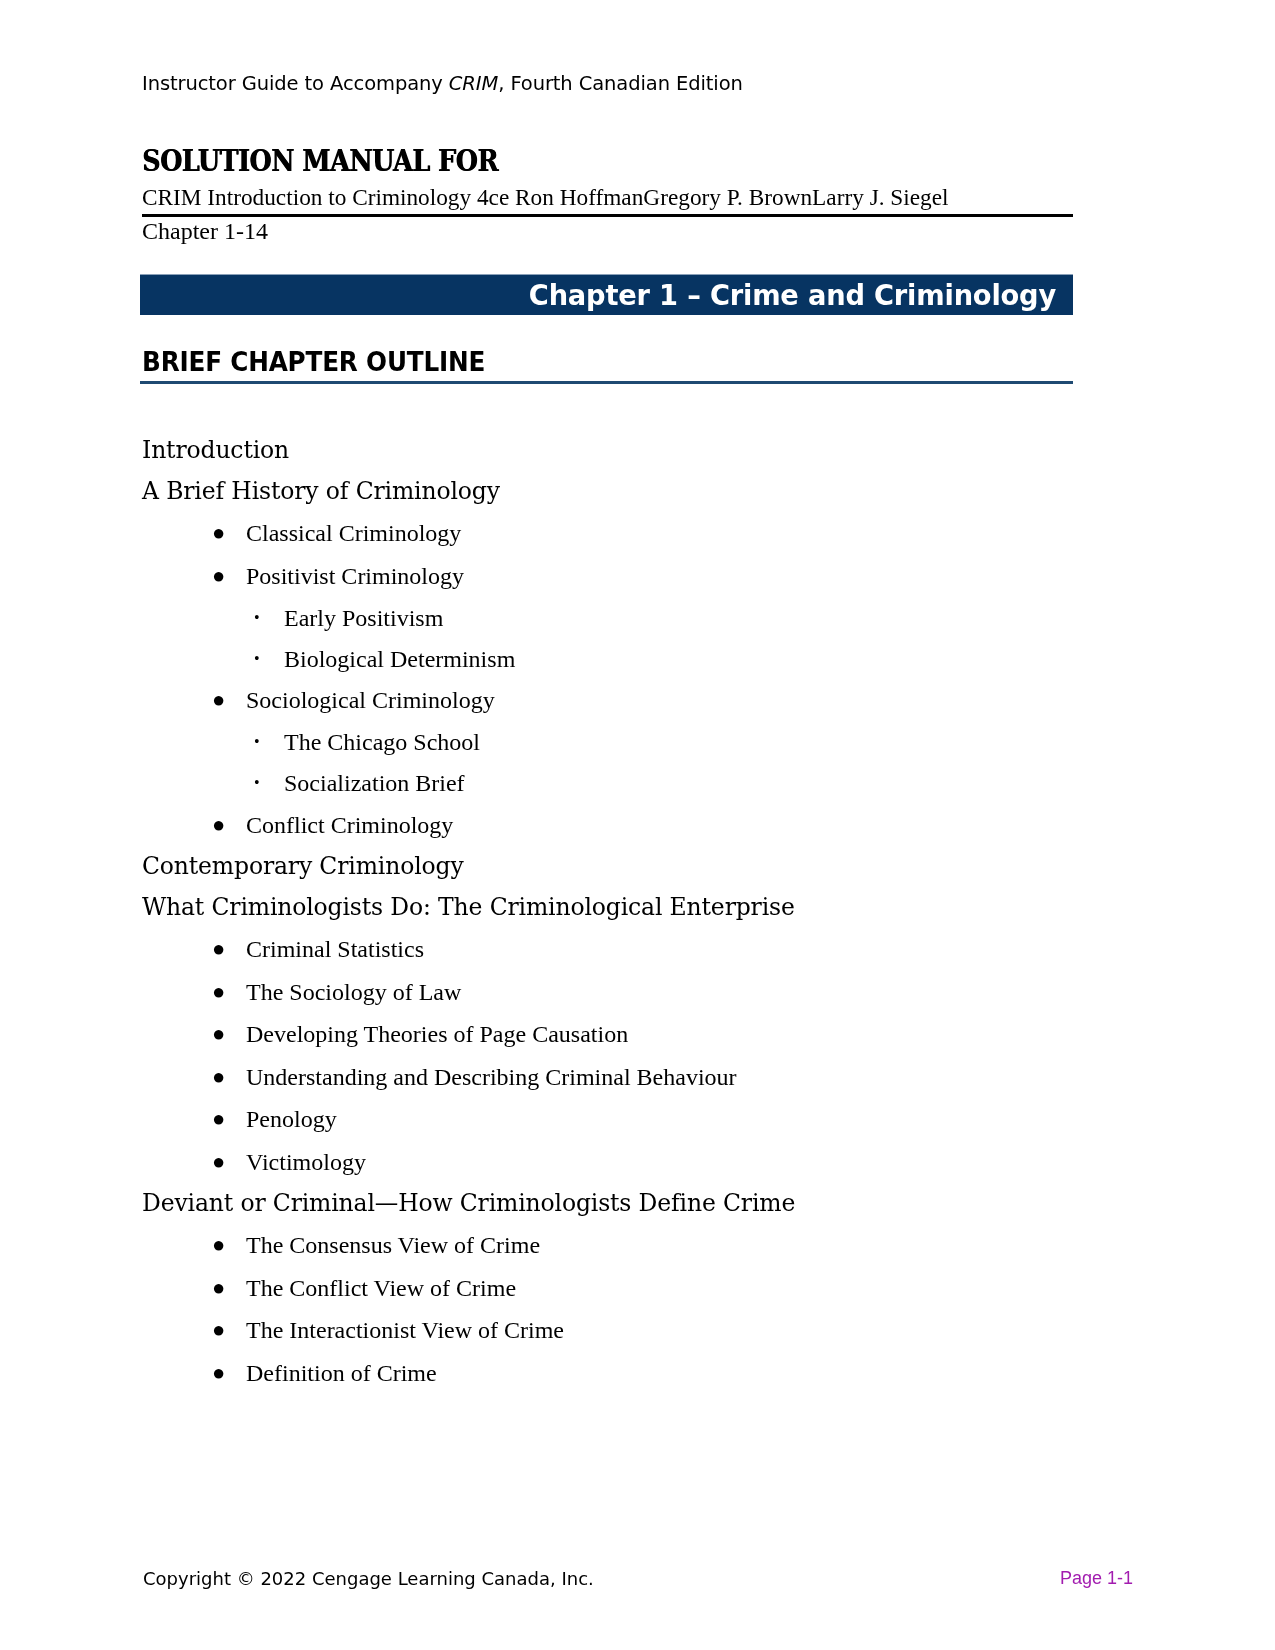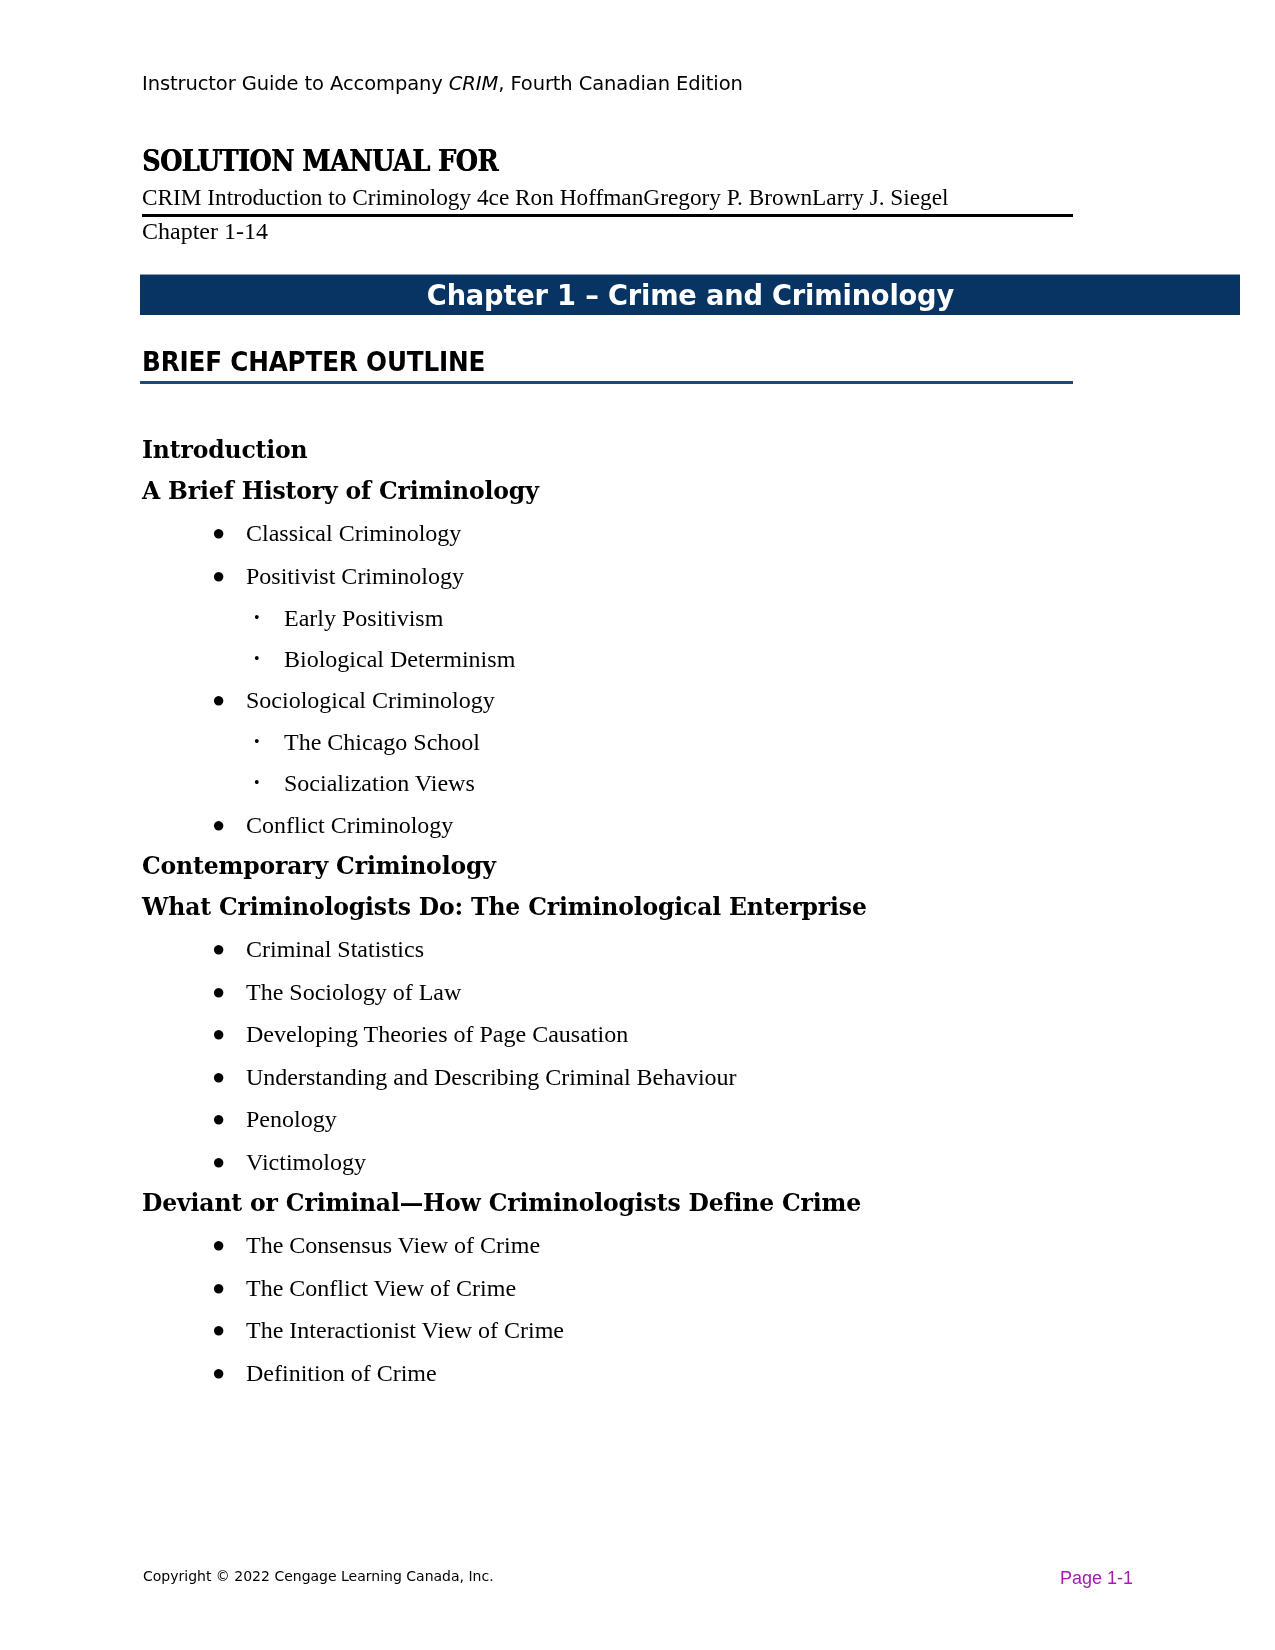--- a/index.html
+++ b/index.html
@@ -83,28 +83,28 @@
     font-size: 24px;
     color: #000;
     white-space: nowrap;
   }
 
   
   .chapter-banner {
     position: absolute;
     left: 140px;
     top: 274px;
-    width: 1100px;
+    width: 933px;
     height: 41px;
     background: #073462;
     border-top: 1px solid #8aa0b8;
     box-sizing: border-box;
     display: flex;
     align-items: center;
-    justify-content: center;
+    justify-content: flex-end;
   }
   .chapter-banner-text {
     font-family: "DejaVu Sans", "Liberation Sans", sans-serif;
     font-weight: 700;
     font-size: 29px;
     color: #ffffff;
     letter-spacing: -0.2px;
     white-space: nowrap;
     transform: scaleX(0.94);
   }
@@ -134,21 +134,21 @@
 
   
   .outline {
     position: absolute;
     left: 142px;
     top: 430px;
     width: 950px;
   }
   .ol-h {
     font-family: "DejaVu Serif", "Liberation Serif", serif;
-    font-weight: 700;
+    font-weight: 400;
     font-size: 23.5px;
     line-height: 1;
     color: #000;
     margin: 0 0 0 0;
     height: 41px;
     display: flex;
     align-items: center;
     white-space: nowrap;
     letter-spacing: -0.15px;
   }
@@ -196,21 +196,21 @@
   .ol-b2 .txt {
     padding-left: 32px;
   }
 
   
   .footer-left {
     position: absolute;
     left: 143px;
     top: 1568px;
     font-family: "DejaVu Sans", "Liberation Sans", sans-serif;
-    font-size: 14px;
+    font-size: 18px;
     color: #000;
     white-space: nowrap;
   }
   .footer-right {
     position: absolute;
     right: 142px;
     top: 1568px;
     font-family: Liberation Sans, sans-serif;
     font-size: 18px;
     color: #a21caf;
@@ -264,21 +264,21 @@
       <div class="ol-b1">
         <span class="bullet">●</span>
         <span class="txt">Sociological Criminology</span>
       </div>
       <div class="ol-b2">
         <span class="bullet-sm">•</span>
         <span class="txt">The Chicago School</span>
       </div>
       <div class="ol-b2">
         <span class="bullet-sm">•</span>
-        <span class="txt">Socialization Views</span>
+        <span class="txt">Socialization Brief</span>
       </div>
       <div class="ol-b1">
         <span class="bullet">●</span>
         <span class="txt">Conflict Criminology</span>
       </div>
       <div class="ol-h">
         <span>Contemporary Criminology</span>
       </div>
       <div class="ol-h">
         <span>What Criminologists Do: The Criminological Enterprise</span>

